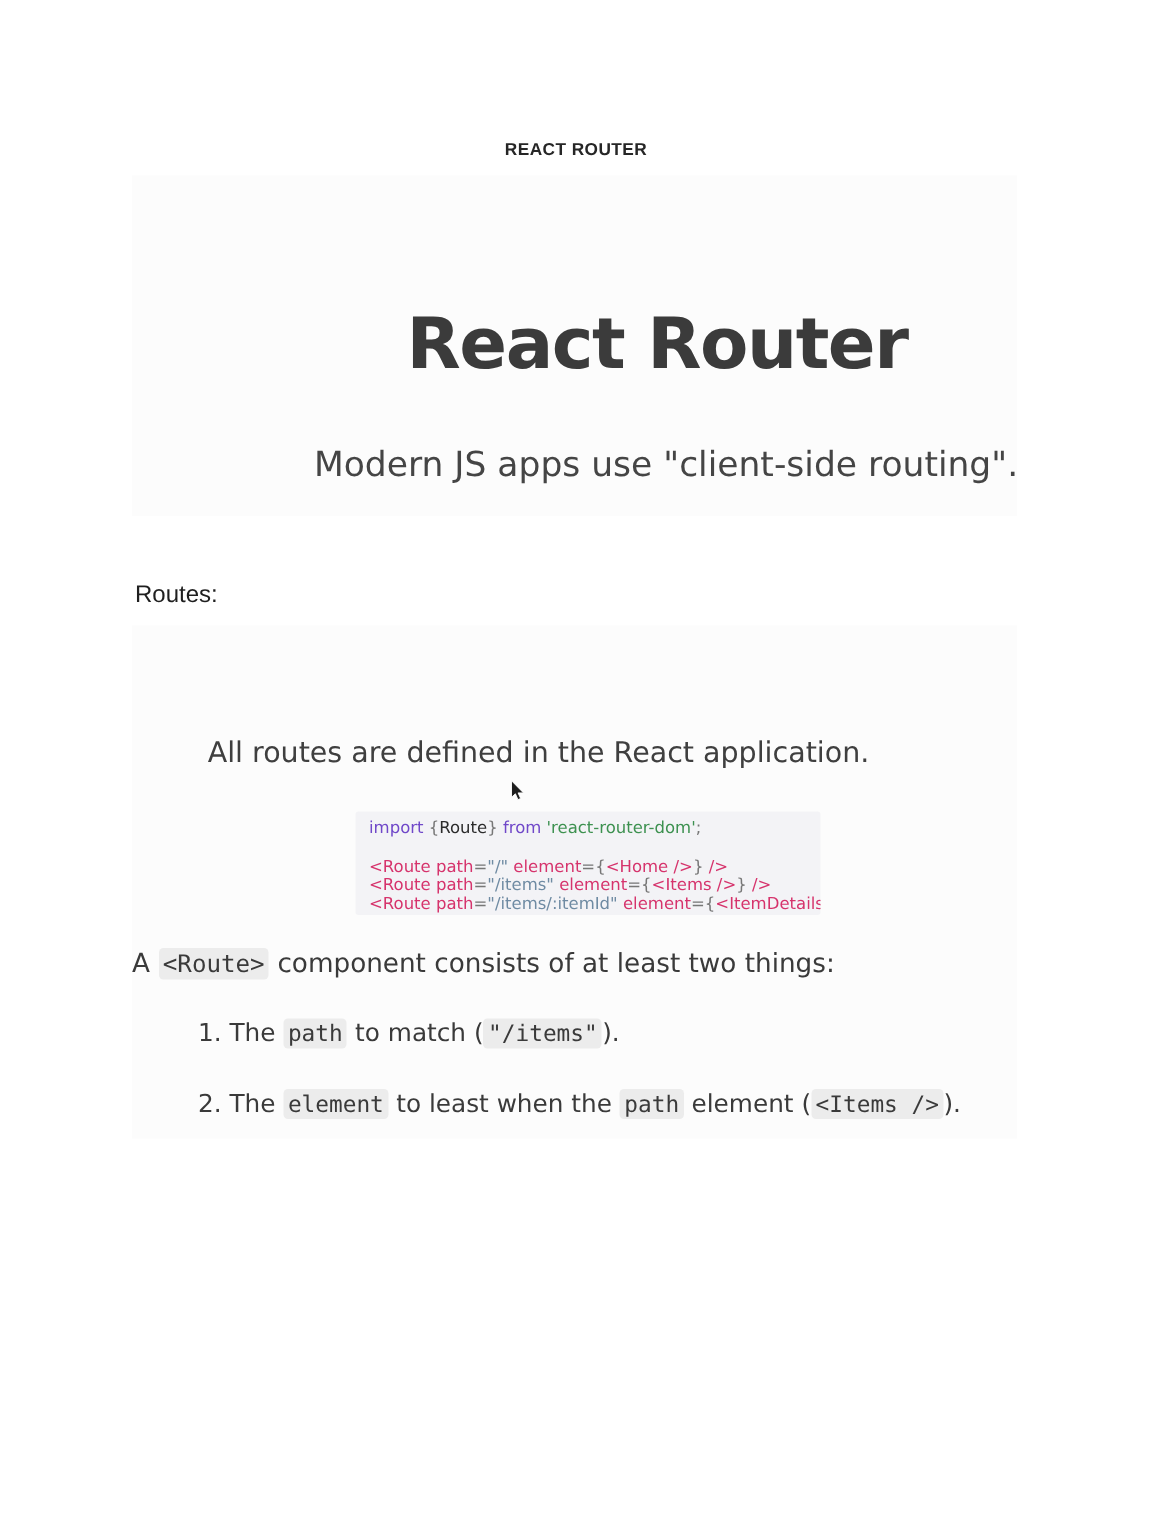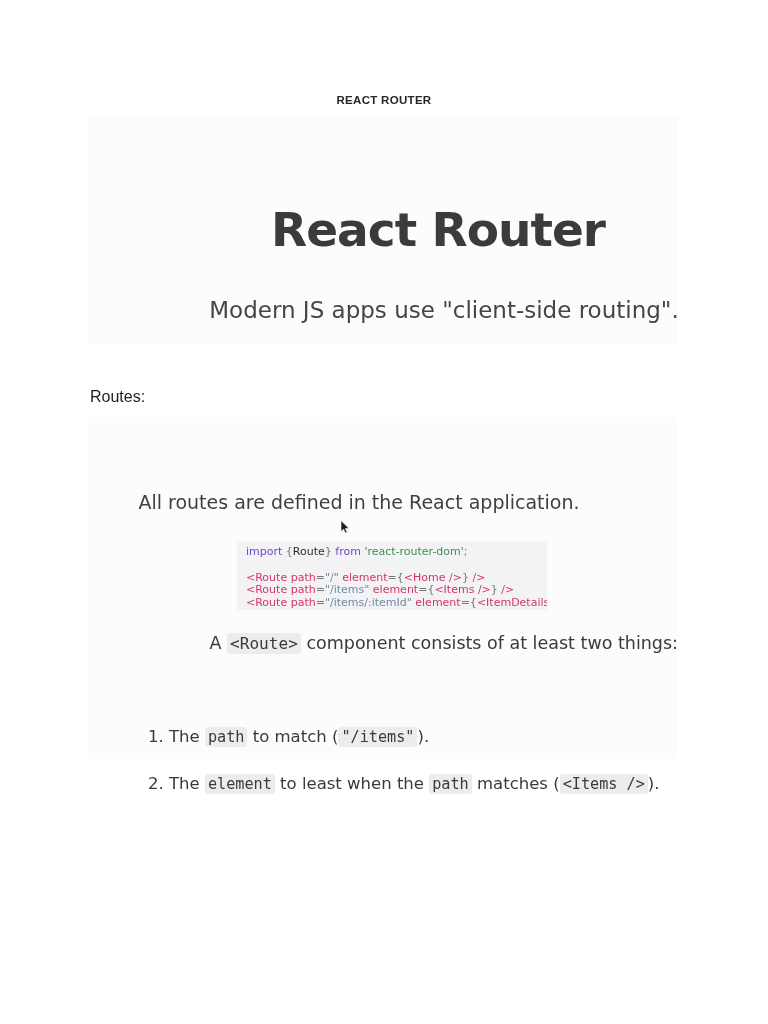--- a/index.html
+++ b/index.html
@@ -77,27 +77,27 @@
   .tok-kw  { color: #7048c9; }
   .tok-pln { color: #2b2b2b; }
   .tok-pun { color: #777777; }
   .tok-str { color: #3d9150; }
   .tok-tag { color: #d6336c; font-weight: 400; }
   .tok-val { color: #6f8ba3; }
 
   
   .s2-paragraph {
     position: absolute; left: 0; top: 216px; width: 590px;
-    text-align: right; white-space: nowrap;
+    text-align: left; white-space: nowrap;
     font-size: 17.5px; color: #3a3a3a;
   }
   .s2-list-item {
-    position: absolute; left: 60px;
+    position: absolute; left: 44px;
     white-space: nowrap;
-    font-size: 16.5px; color: #3a3a3a; margin-top: 48px;
+    font-size: 16.5px; color: #3a3a3a;
   }
   .s2-list-item.item-0 { top: 262px; }
   .s2-list-item.item-1 { top: 309px; }
 
   .inline-code {
     font-family: "DejaVu Sans Mono", monospace;
     font-size: 0.92em;
     background: #ececec;
     border-radius: 3px;
     padding: 1px 3px;
@@ -122,14 +122,14 @@
   <svg class="cursor" viewBox="0 0 10 14">
     <path d="M1,0.5 L1,11.5 L3.6,9.2 L5.3,13.1 L7.1,12.3 L5.4,8.6 L9,8.6 Z" fill="#1d1d1d" stroke="#ffffff" stroke-width="0.6"></path>
   </svg>
 
   <div class="code-block"><div class="code-line"><span class="tok-kw">import</span><span class="tok-pln"> </span><span class="tok-pun">{</span><span class="tok-pln">Route</span><span class="tok-pun">}</span><span class="tok-pln"> </span><span class="tok-kw">from</span><span class="tok-pln"> </span><span class="tok-str">'react-router-dom'</span><span class="tok-pun">;</span></div><div class="code-line">&nbsp;</div><div class="code-line"><span class="tok-tag">&lt;Route</span><span class="tok-pln"> </span><span class="tok-tag">path</span><span class="tok-pun">=</span><span class="tok-val">"/"</span><span class="tok-pln"> </span><span class="tok-tag">element</span><span class="tok-pun">={</span><span class="tok-tag">&lt;Home</span><span class="tok-pln"> </span><span class="tok-tag">/&gt;</span><span class="tok-pun">}</span><span class="tok-pln"> </span><span class="tok-tag">/&gt;</span></div><div class="code-line"><span class="tok-tag">&lt;Route</span><span class="tok-pln"> </span><span class="tok-tag">path</span><span class="tok-pun">=</span><span class="tok-val">"/items"</span><span class="tok-pln"> </span><span class="tok-tag">element</span><span class="tok-pun">={</span><span class="tok-tag">&lt;Items</span><span class="tok-pln"> </span><span class="tok-tag">/&gt;</span><span class="tok-pun">}</span><span class="tok-pln"> </span><span class="tok-tag">/&gt;</span></div><div class="code-line"><span class="tok-tag">&lt;Route</span><span class="tok-pln"> </span><span class="tok-tag">path</span><span class="tok-pun">=</span><span class="tok-val">"/items/:itemId"</span><span class="tok-pln"> </span><span class="tok-tag">element</span><span class="tok-pun">={</span><span class="tok-tag">&lt;ItemDetails</span><span class="tok-pln"> </span><span class="tok-tag">/&gt;</span><span class="tok-pun">}</span><span class="tok-pln"> </span><span class="tok-tag">/&gt;</span></div></div>
 
   <div class="s2-paragraph"><span>A </span><span class="inline-code">&lt;Route&gt;</span><span> component consists of at least two things:</span></div>
 
   <div class="s2-list-item item-0"><span>1. The </span><span class="inline-code">path</span><span> to match (</span><span class="inline-code">"/items"</span><span>).</span></div>
 
-  <div class="s2-list-item item-1"><span>2. The </span><span class="inline-code">element</span><span> to least when the </span><span class="inline-code">path</span><span> matches (</span><span class="inline-code">&lt;Items /&gt;</span><span>).</span></div>
+  <div class="s2-list-item item-1"><span>2. The </span><span class="inline-code">element</span><span> to least when the </span><span class="inline-code">path</span><span> element (</span><span class="inline-code">&lt;Items /&gt;</span><span>).</span></div>
 </div>
 
 </body></html>

